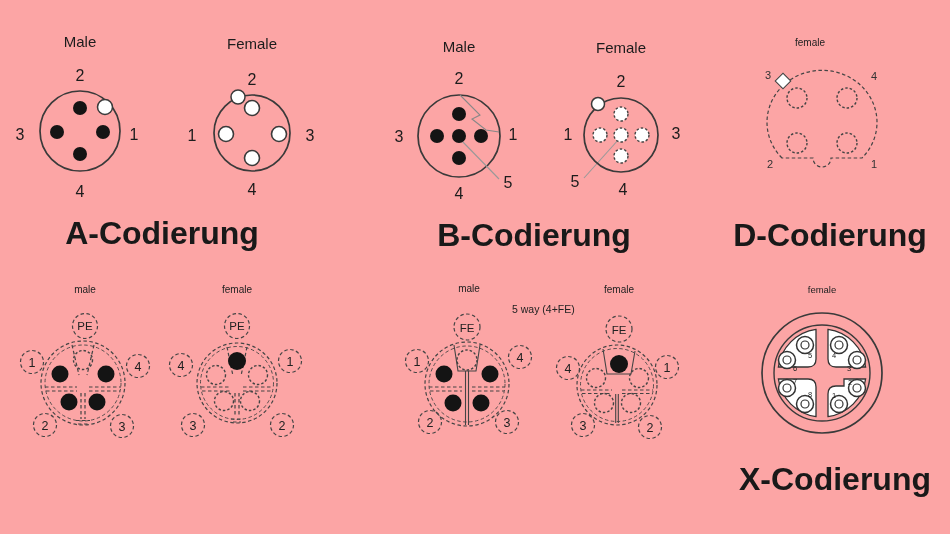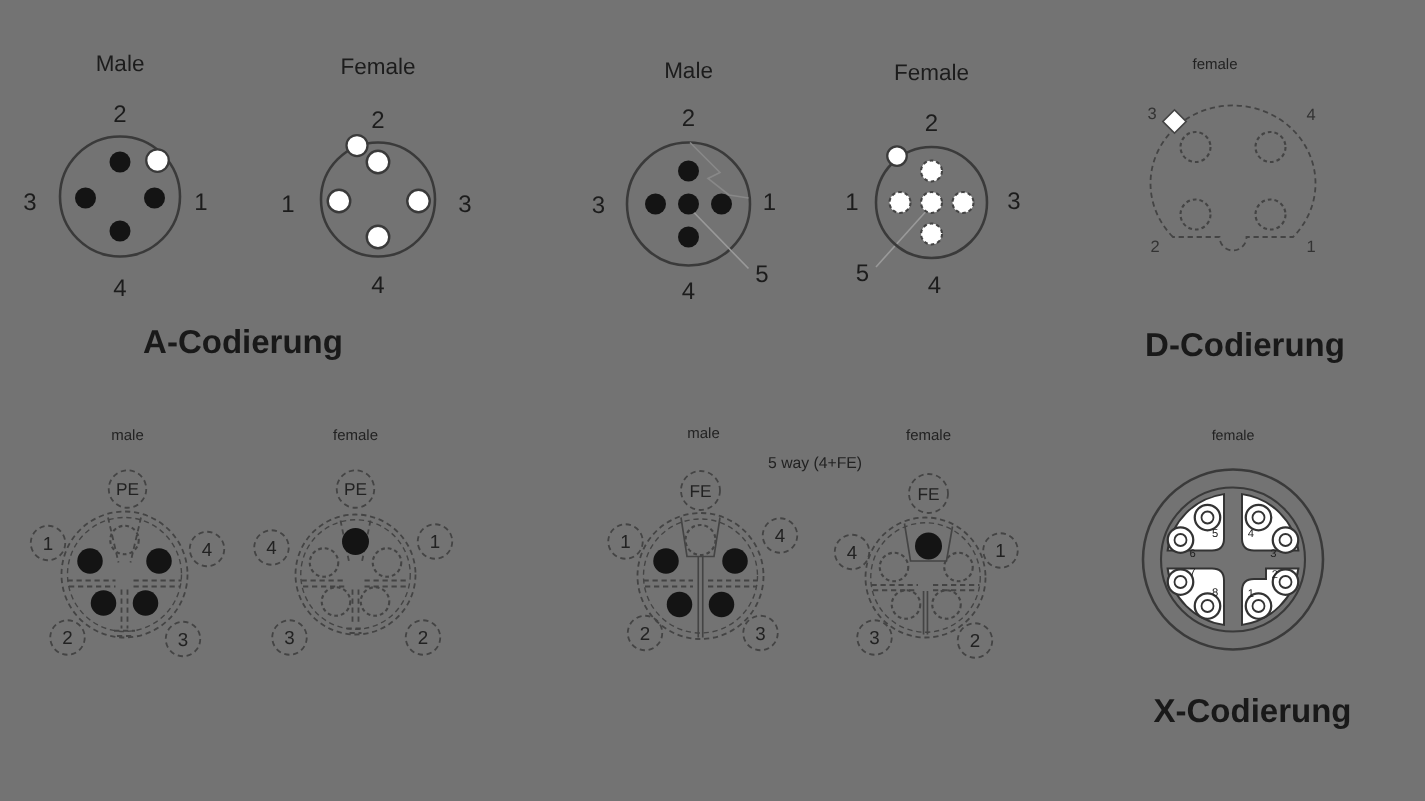--- a/index.html
+++ b/index.html
@@ -1,19 +1,19 @@
 <!DOCTYPE html>
 <html><head>
 <meta charset="utf-8">
 <style>
   html,body{margin:0;padding:0;background:#fff;}
-  .sheet{position:relative;width:950px;height:534px;background:#737373;overflow:hidden;
+  .sheet{position:relative;width:950px;height:534px;background:#fca5a5;overflow:hidden;
          font-family:"Liberation Sans",sans-serif;color:#1c1c1c;}
   .abs{position:absolute;}
-  .coding-title{position:absolute;width:300px;text-align:center;font-size:22px;
+  .coding-title{position:absolute;width:300px;text-align:center;font-size:32px;
                 font-weight:600;color:#191919;letter-spacing:0px;}
   .note{position:absolute;font-size:10.5px;color:#222;}
   svg{overflow:visible;}
   svg text{font-family:"Liberation Sans",sans-serif;fill:#1c1c1c;}
   .gl{font-size:15px;text-anchor:middle;}       
   .gls{font-size:10px;text-anchor:middle;fill:#222;} 
   .pn{font-size:16px;text-anchor:middle;}       
   .pd{font-size:11px;text-anchor:middle;fill:#333;} 
   .pk{font-size:12.5px;text-anchor:middle;fill:#222;} 
   .pe{font-size:11.5px;text-anchor:middle;fill:#222;} 
@@ -97,20 +97,21 @@
     <circle class="key" cx="-23" cy="-31" r="6.5"></circle>
     <g>
       <circle class="pindash" cx="0" cy="-21" r="7"></circle>
         <circle class="pindash" cx="-21" cy="0" r="7"></circle>
       <circle class="pindash" cx="0" cy="0" r="7"></circle>
         <circle class="pindash" cx="21" cy="0" r="7"></circle>
       <circle class="pindash" cx="0" cy="21" r="7"></circle>
     </g>
   </svg>
 
+  <div class="coding-title" style="left:384px;top:217px;">B-Codierung</div>
 
   <svg class="abs" style="left:732px;top:38px;" width="180" height="165" viewBox="-90 -80 180 165">
     <text class="gls" x="-12" y="-72">female</text>
     <path class="dsh" d="M -40,40 A 55 52 0 1 1 40,40 L 9,40 A 7.5 7.5 0 0 1 -9,40 L -40,40 Z"></path>
     <g transform="translate(-39,-37) rotate(45)">
       <rect x="-5.5" y="-5.5" width="11" height="11" fill="#fff" stroke="#444" stroke-width="1.1"></rect>
     </g>
     <g>
       <circle class="pindash" cx="-25" cy="-20" r="10" style="fill:none"></circle>
       <circle class="pindash" cx="25" cy="-20" r="10" style="fill:none"></circle>

